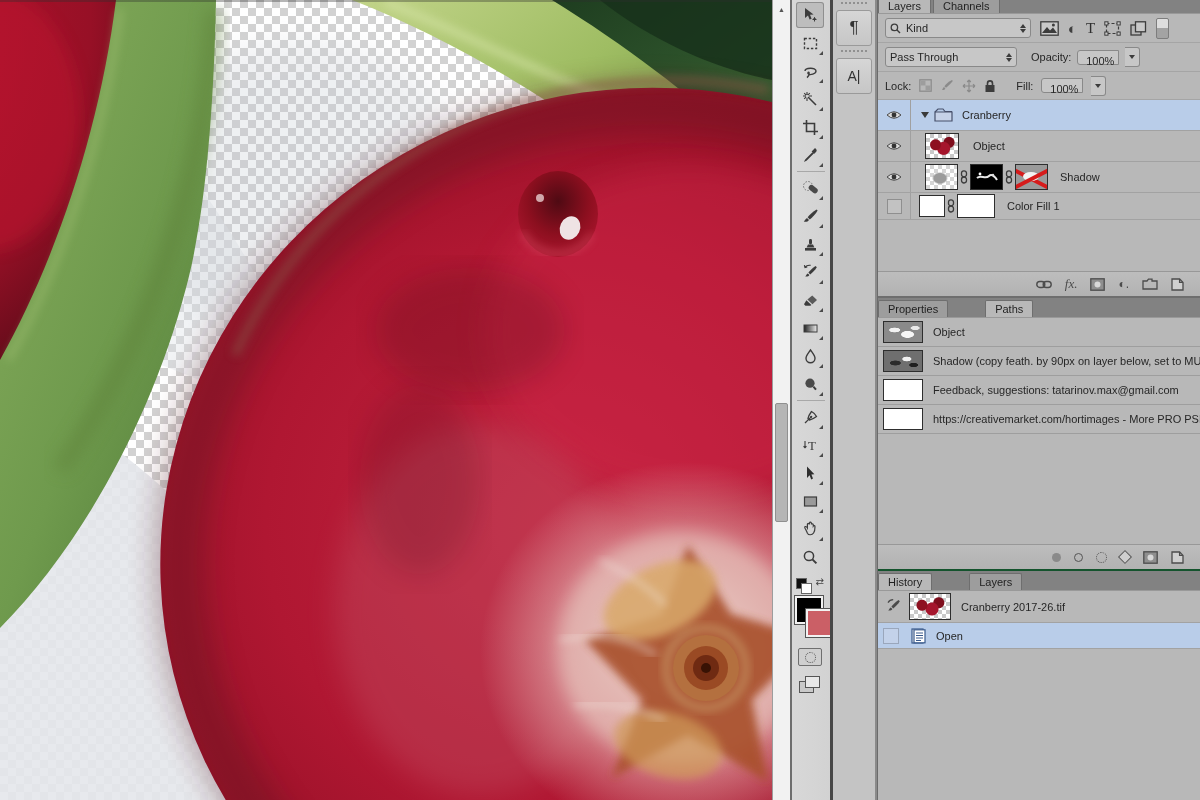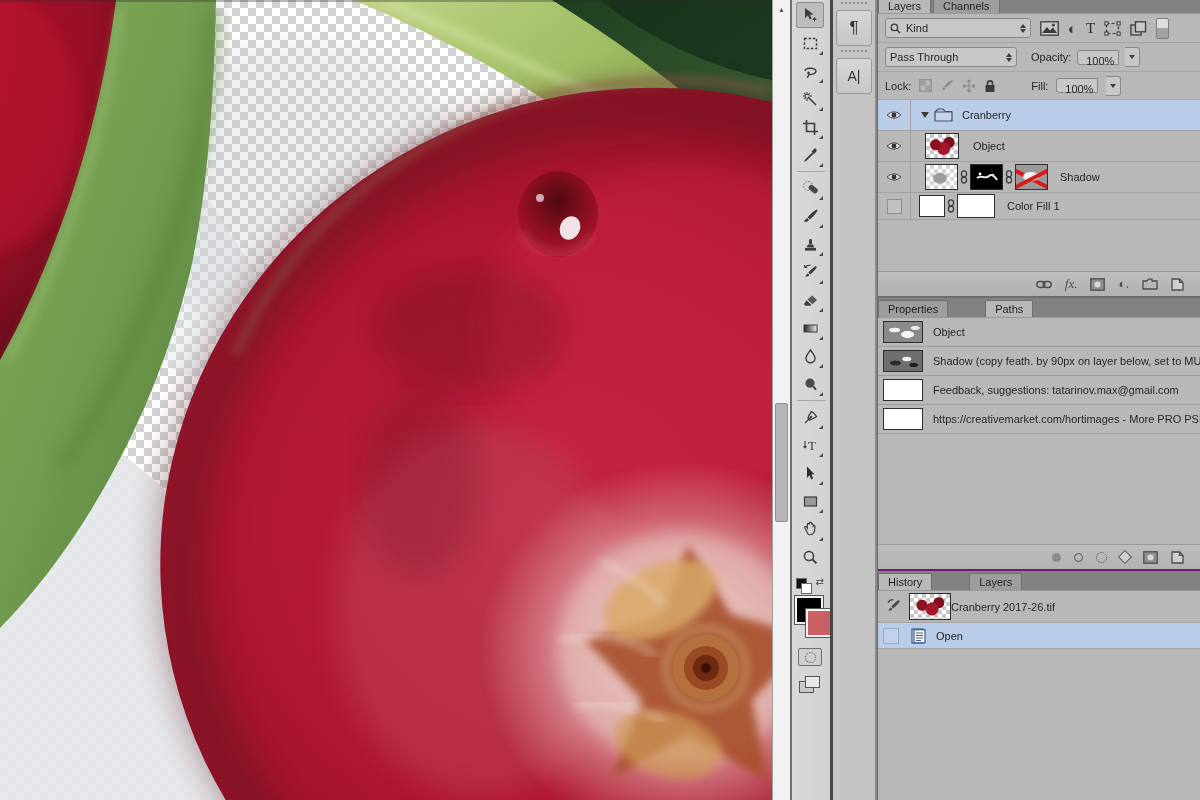--- a/index.html
+++ b/index.html
@@ -495,21 +495,21 @@
             <path d="M12,1 C9,2.6 6,5 4.4,7.2 L6,8.8 C8.4,7 11,4.4 12.8,2 Z" fill="#8a8a8a"></path>
             <path d="M4,8 C3,8.6 2.8,10 2,11 C3.2,11.2 4.8,11 5.4,9.6 Z" fill="#8a8a8a"></path>
           </svg>
         <svg width="14" height="14" viewBox="0 0 14 14">
             <path d="M7,1 v12 M1,7 h12 M7,1 l-1.8,2 M7,1 l1.8,2 M7,13 l-1.8,-2 M7,13 l1.8,-2 M1,7 l2,-1.8 M1,7 l2,1.8 M13,7 l-2,-1.8 M13,7 l-2,1.8" stroke="#8a8a8a" stroke-width="1.2" fill="none"></path>
           </svg>
         <svg width="12" height="14" viewBox="0 0 12 14">
             <rect x="1.5" y="6" width="9" height="7" fill="#3c3c3c"></rect>
             <path d="M3.5,6 V4.4 a2.5,2.5 0 0 1 5,0 V6" fill="none" stroke="#3c3c3c" stroke-width="1.6"></path>
           </svg>
-        <span class="lab" style="margin-left:27px;">Fill:</span>
+        <span class="lab" style="margin-left:12px;">Fill:</span>
         <span class="valbox" style="width:42px;">100%</span>
         <span class="dropbtn">
             <i></i>
           </span>
       </div>
 
       <div class="layer-row selected">
         <span class="eyecell">
           <svg width="16" height="10" viewBox="0 0 16 10">
               <path d="M1,5 Q8,-1.5 15,5 Q8,11.5 1,5 Z" fill="#d9d9d9" stroke="#4a4a4a"></path>
@@ -648,34 +648,34 @@
         <span class="ic">
             <svg width="13" height="13" viewBox="0 0 13 13">
               <path d="M1,1 L8.6,1 L12,4.4 L12,12 L1,12 Z" fill="#cfcfcf" stroke="#4c4c4c" stroke-width="1.3"></path>
               <path d="M8.6,1 L8.6,4.4 L12,4.4" fill="none" stroke="#4c4c4c" stroke-width="1.3"></path>
             </svg>
           </span>
       </div>
     </div>
 
     <div>
-      <div class="tabbar pp-tabbar" style="border-top:2px solid #701a75;">
+      <div class="tabbar pp-tabbar" style="border-top:2px solid #14532d;">
         <span class="tab active">History</span>
         <span class="tab">Layers</span>
       </div>
       <div class="hist-row">
         <span class="snapbox">
           <svg width="17" height="17" viewBox="0 0 17 17">
               <path d="M13.6,2 C10.6,3.8 8,6.4 6.4,8.6 L8.2,10.4 C10.4,8.8 13,6.2 14.8,3.2 Z" fill="#4a4a4a"></path>
               <path d="M5.8,9.4 C4.6,10 4.3,11.4 3.2,12.4 C4.7,12.9 6.6,12.5 7.4,11 Z" fill="#4a4a4a"></path>
               <path d="M3,4.6 A6,6 0 0 1 8.2,1.6" fill="none" stroke="#4a4a4a" stroke-width="1.2"></path>
             </svg>
         </span>
         <span class="thumb berrythumb" style="width:42px;height:27px;margin-left:3px;"></span>
-        <span style="">Cranberry 2017-26.tif</span>
+        <span style="margin-left:10px;">Cranberry 2017-26.tif</span>
       </div>
       <div class="hist-row selected">
         <span class="hcheck"></span>
         <svg width="15" height="16" viewBox="0 0 15 16" style="margin-left:6px;flex:none;">
             <rect x="1" y="1" width="11" height="14" fill="#f4f4f4" stroke="#3a5a8c" stroke-width="1.2"></rect>
             <rect x="3" y="1.8" width="11" height="13" fill="#ffffff" stroke="#3a5a8c" stroke-width="1.2" transform="translate(0,0)"></rect>
             <path d="M5,5 h7 M5,7.5 h7 M5,10 h7 M5,12.5 h5" stroke="#3a5a8c" stroke-width="1"></path>
           </svg>
         <span style="margin-left:10px;">Open</span>
       </div>

